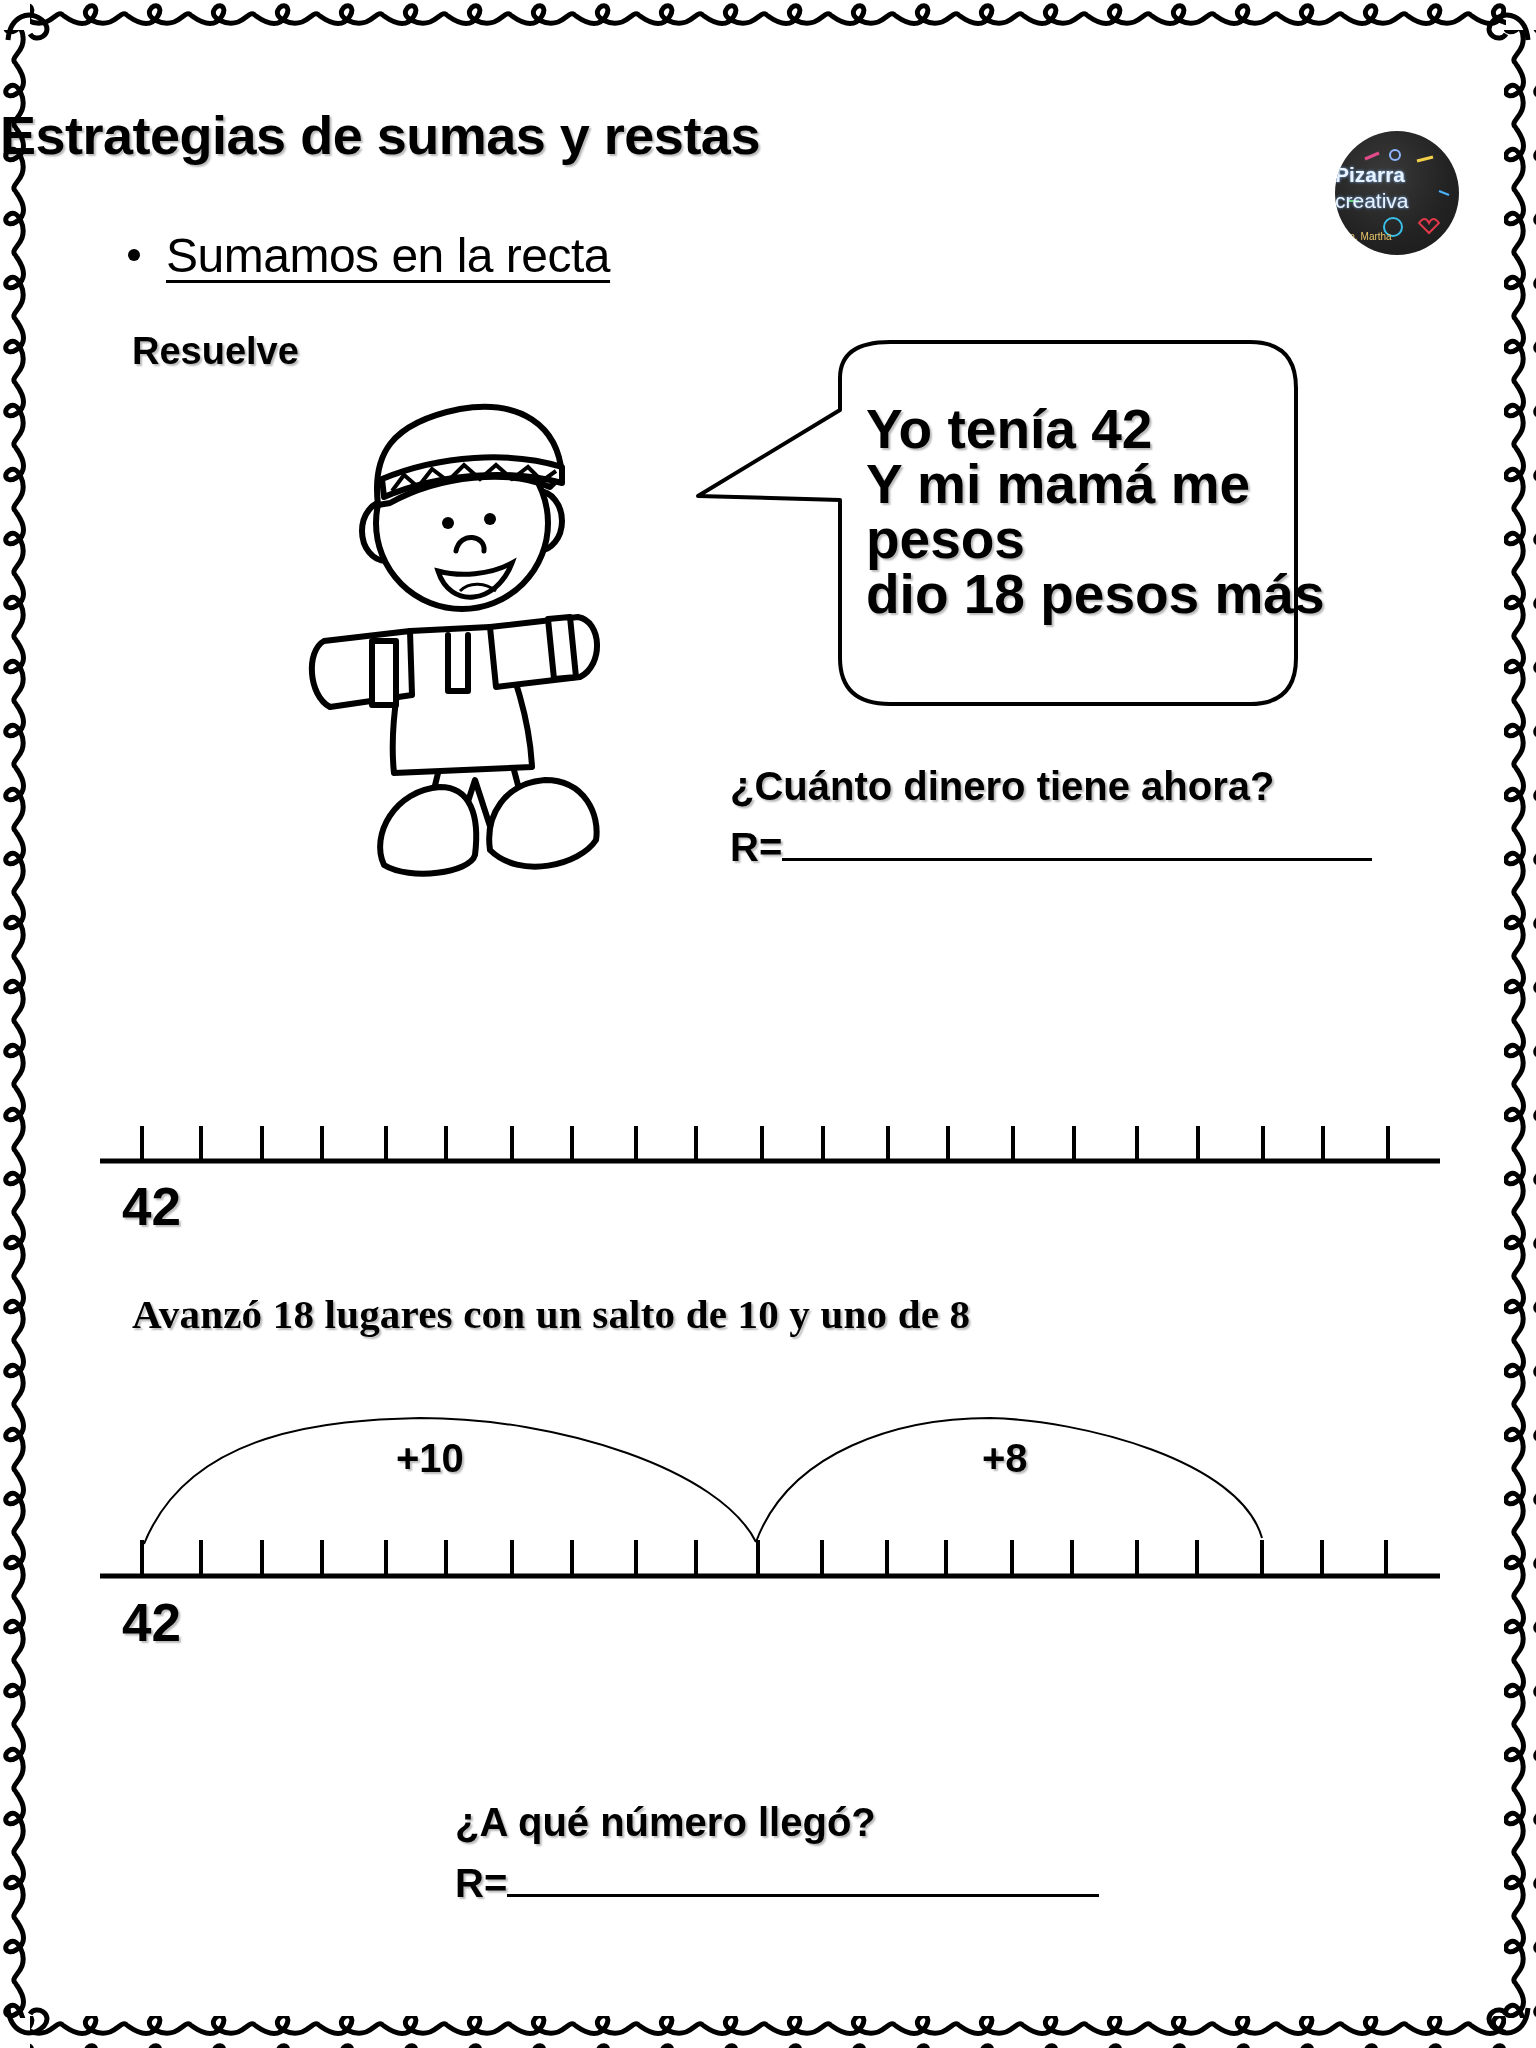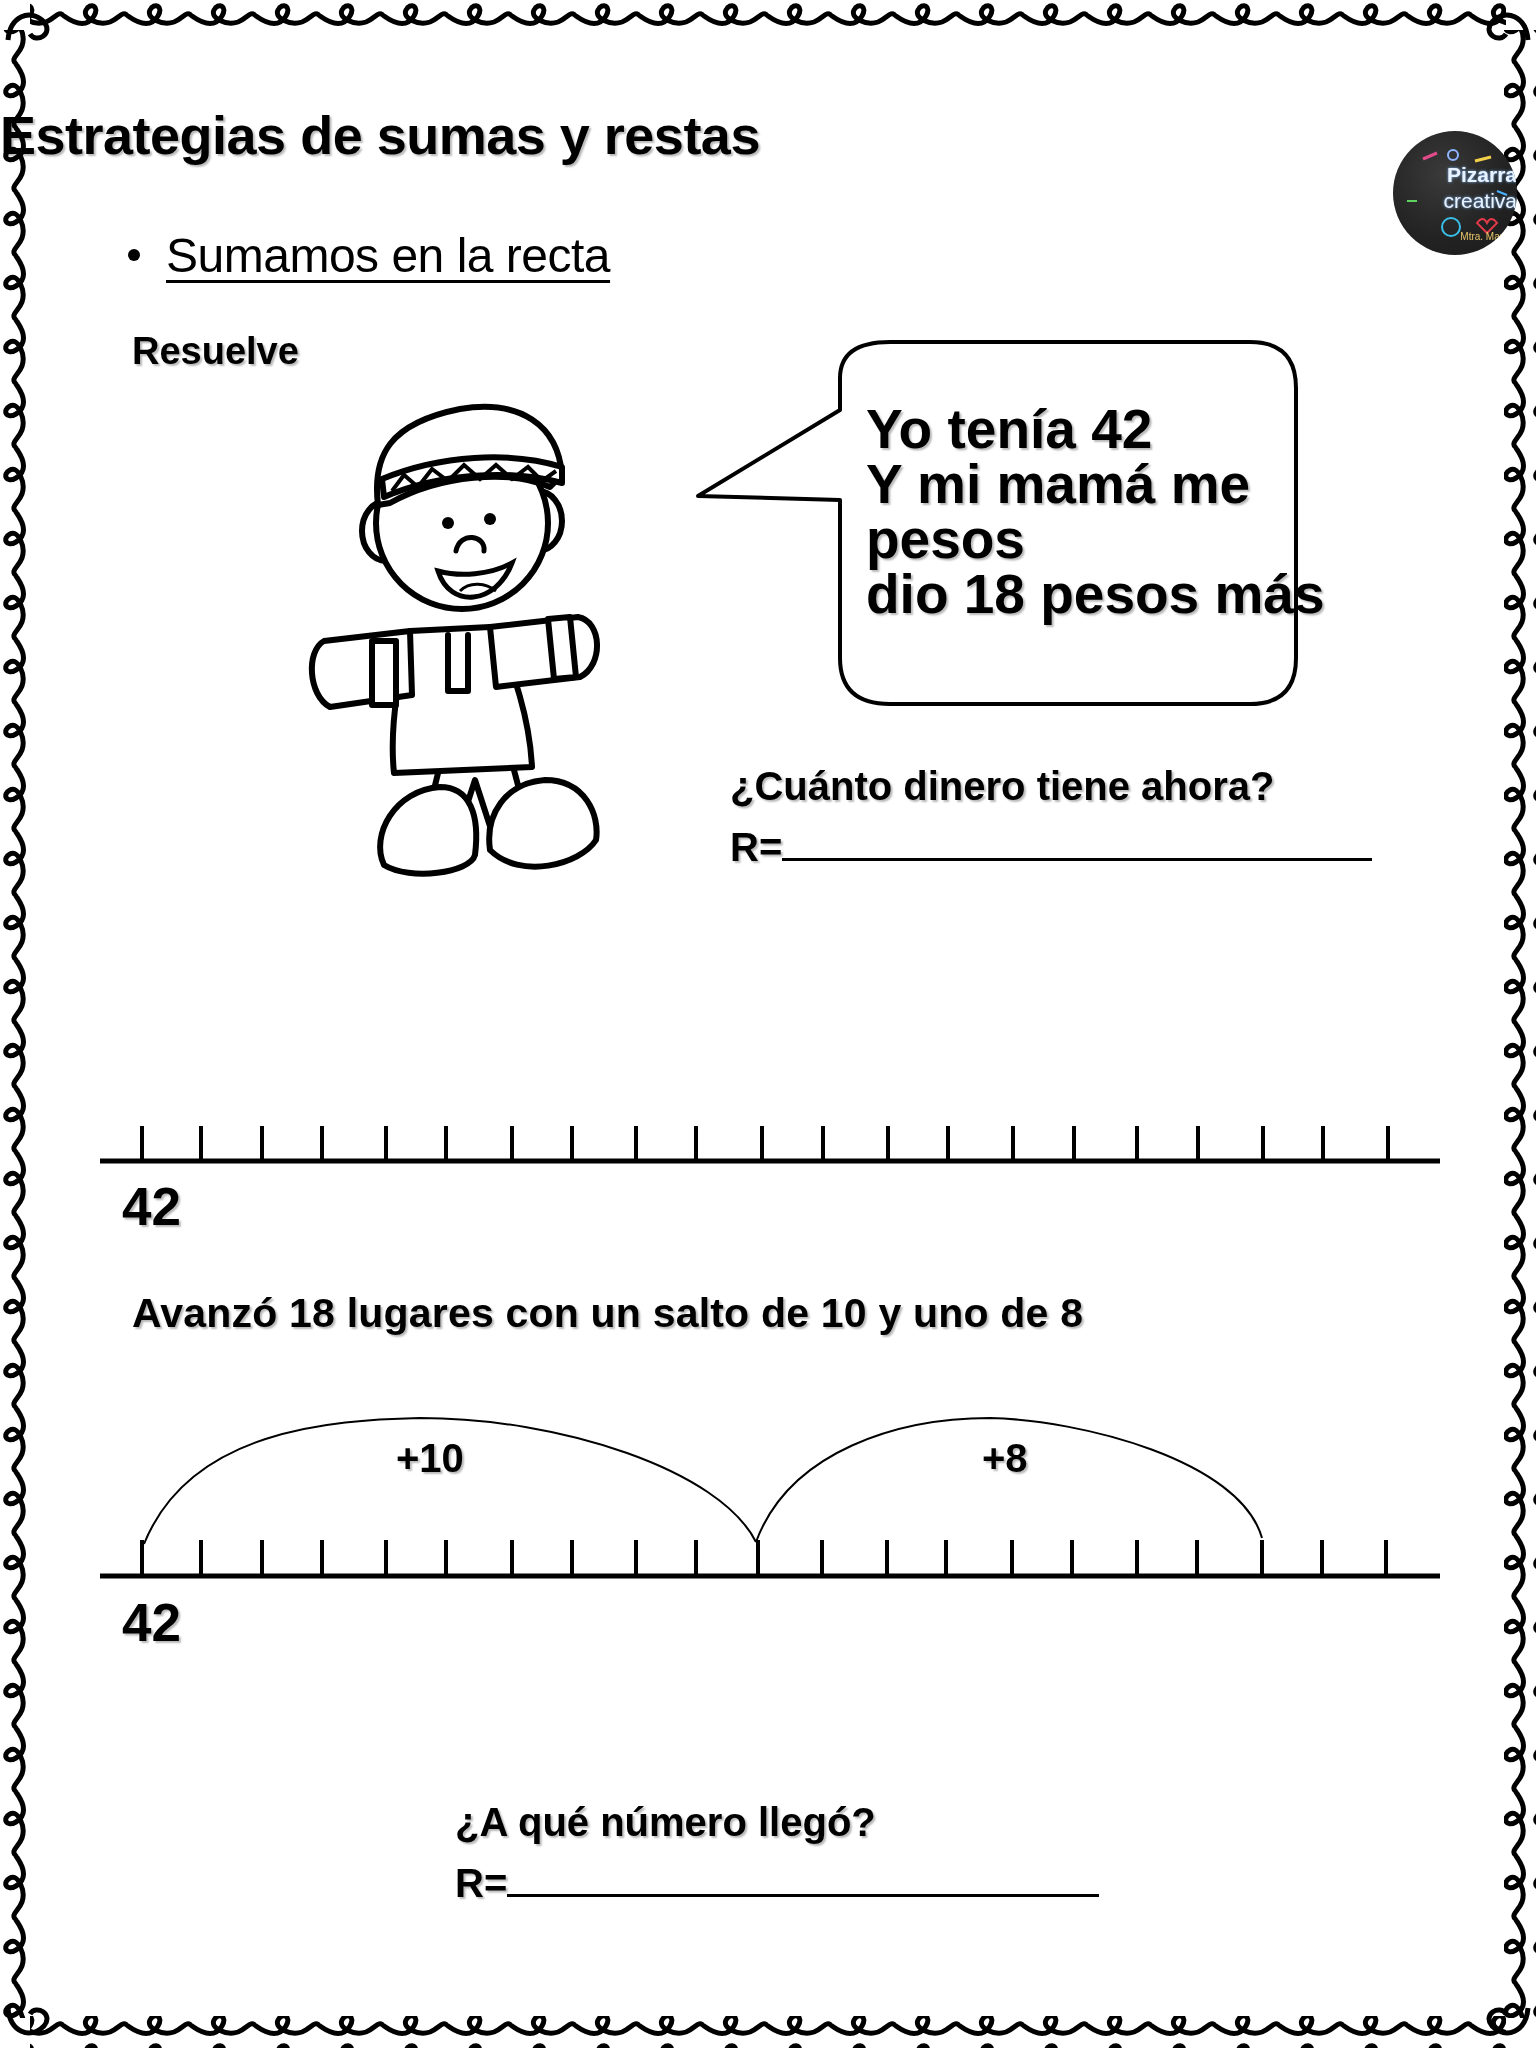--- a/index.html
+++ b/index.html
@@ -12,28 +12,28 @@
   .title { left:0; width:1536px; top:104px; text-align:left; font-size:54px; letter-spacing:-0.5px; }
   .subtitle-wrap { left:128px; top:228px; font-size:48px; font-weight:normal; }
   .bullet { display:inline-block; width:12px; height:12px; border-radius:50%; background:#000; vertical-align:middle; margin-right:26px; position:relative; top:-4px; }
   .subtitle { text-decoration:underline; text-decoration-thickness:3px; text-underline-offset:8px; letter-spacing:-0.5px; padding-right:12px; }
   .resuelve { left:132px; top:330px; font-size:38px; }
   .bubble-text { left:866px; top:402px; font-size:55px; line-height:55px; }
   .q1 { left:730px; top:764px; font-size:40px; }
   .r1 { left:730px; top:820px; font-size:40px; }
   .para { left:132px; top:940px; font-size:41px; line-height:57px; letter-spacing:0.2px; }
   .label42 { font-size:53px; }
-  .instr2 { left:132px; top:1290px; font-size:41px; letter-spacing:0.2px; }
+  .instr2 { left:132px; top:1290px; font-size:41px; letter-spacing:0.2px;font-family:Liberation Serif, serif; }
   .jump { font-size:40px; }
   .q2 { left:455px; top:1800px; font-size:40px; }
   .r2 { left:455px; top:1856px; font-size:40px; }
   .answer-line { display:inline-block; border-bottom:3px solid #000; vertical-align:baseline; }
-  .logo { left:1393px; top:131px; width:124px; height:124px; border-radius:50%;
+  .logo { left:1335px; top:131px; width:124px; height:124px; border-radius:50%;
           background: radial-gradient(circle at 40% 35%, #3a3a3a 0%, #222 60%, #1a1a1a 100%);
-          overflow:hidden; text-align:right; }
+          overflow:hidden; text-align:left; }
   .logo-l1 { position:absolute; left:0; width:100%; top:32px; font-size:21px; font-weight:bold; color:#e9f3ff; text-shadow:0 0 3px #7fb8ff; }
   .logo-l2 { position:absolute; left:0; width:100%; top:58px; font-size:21px; font-weight:normal; color:#e9f3ff; text-shadow:0 0 3px #7fb8ff; }
   .logo-l3 { position:absolute; left:0; width:100%; top:100px; font-size:10px; color:#e8c66a; }
 </style>
 </head>
 <body>
 
 <svg id="border" viewBox="0 0 1536 2048" xmlns="http://www.w3.org/2000/svg">
   <defs>
     <pattern id="swirlH" x="0" y="0" width="64" height="30" patternUnits="userSpaceOnUse">

